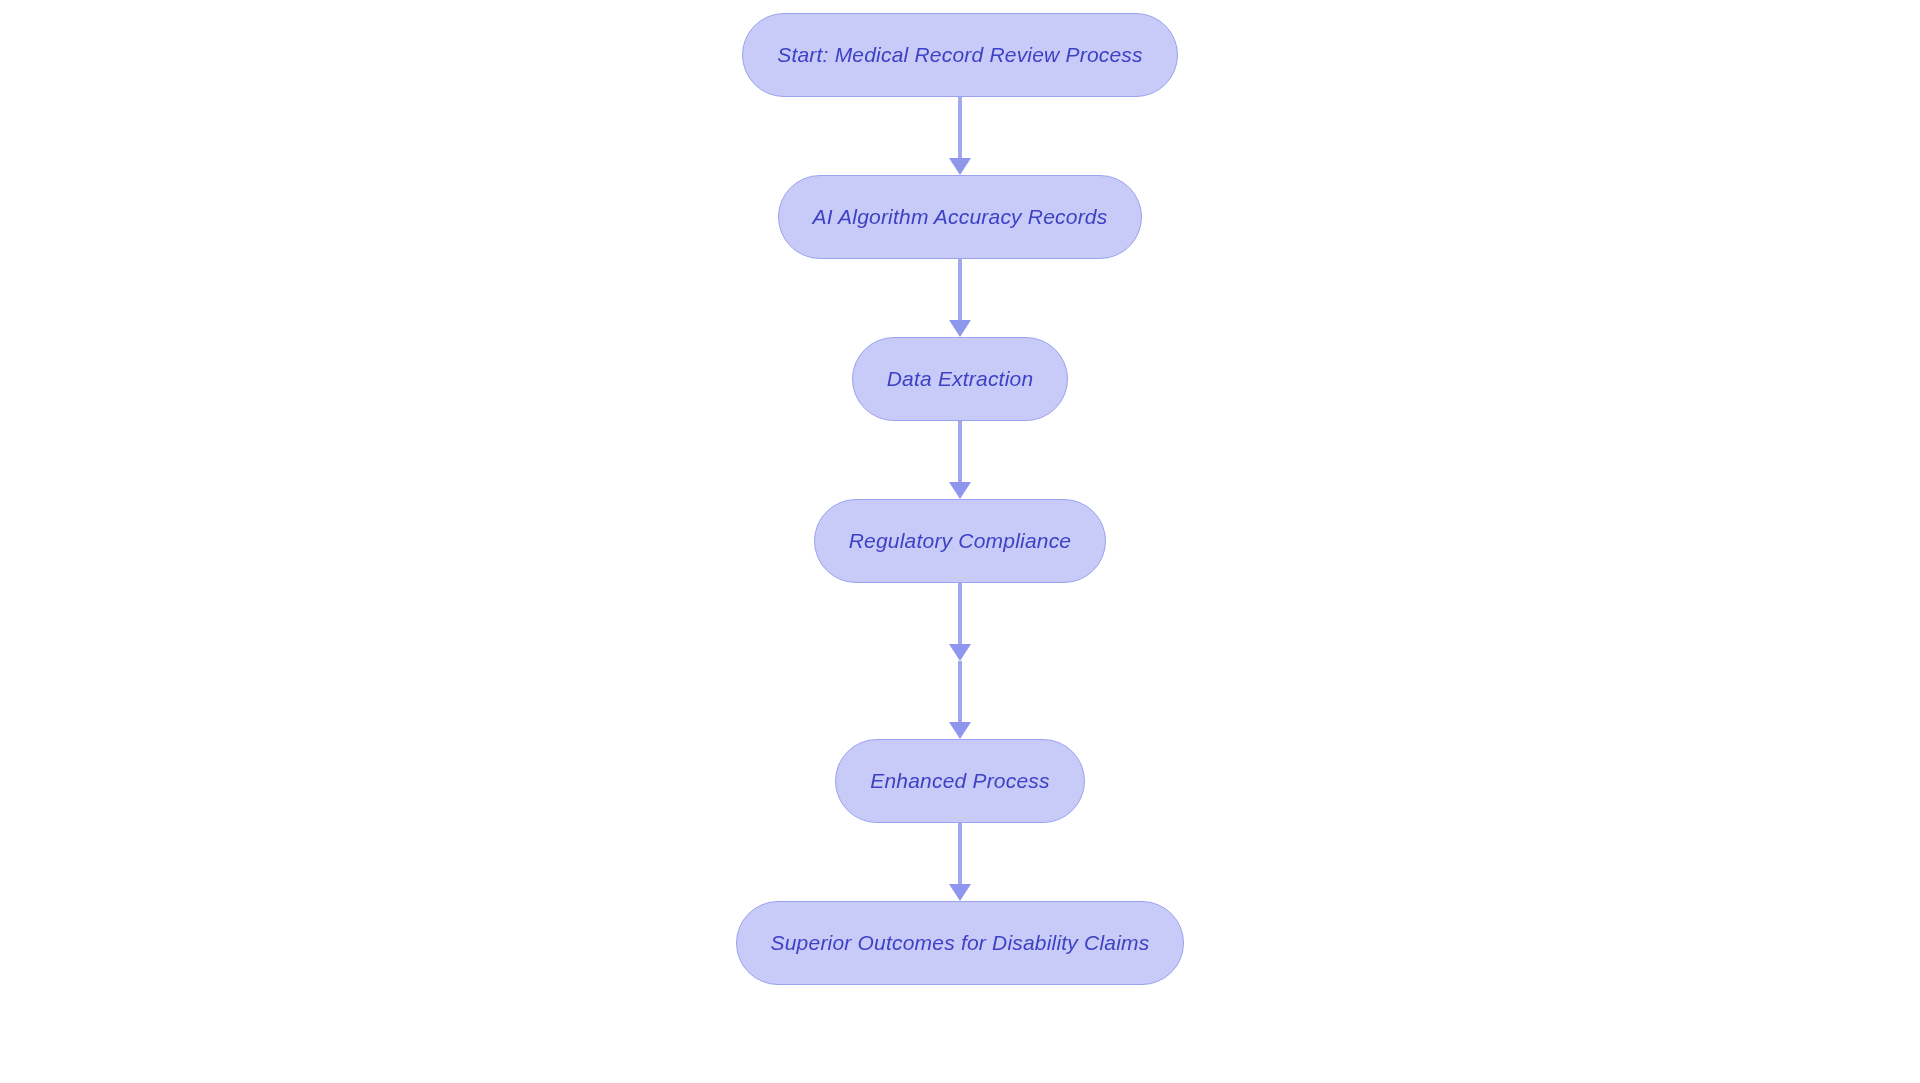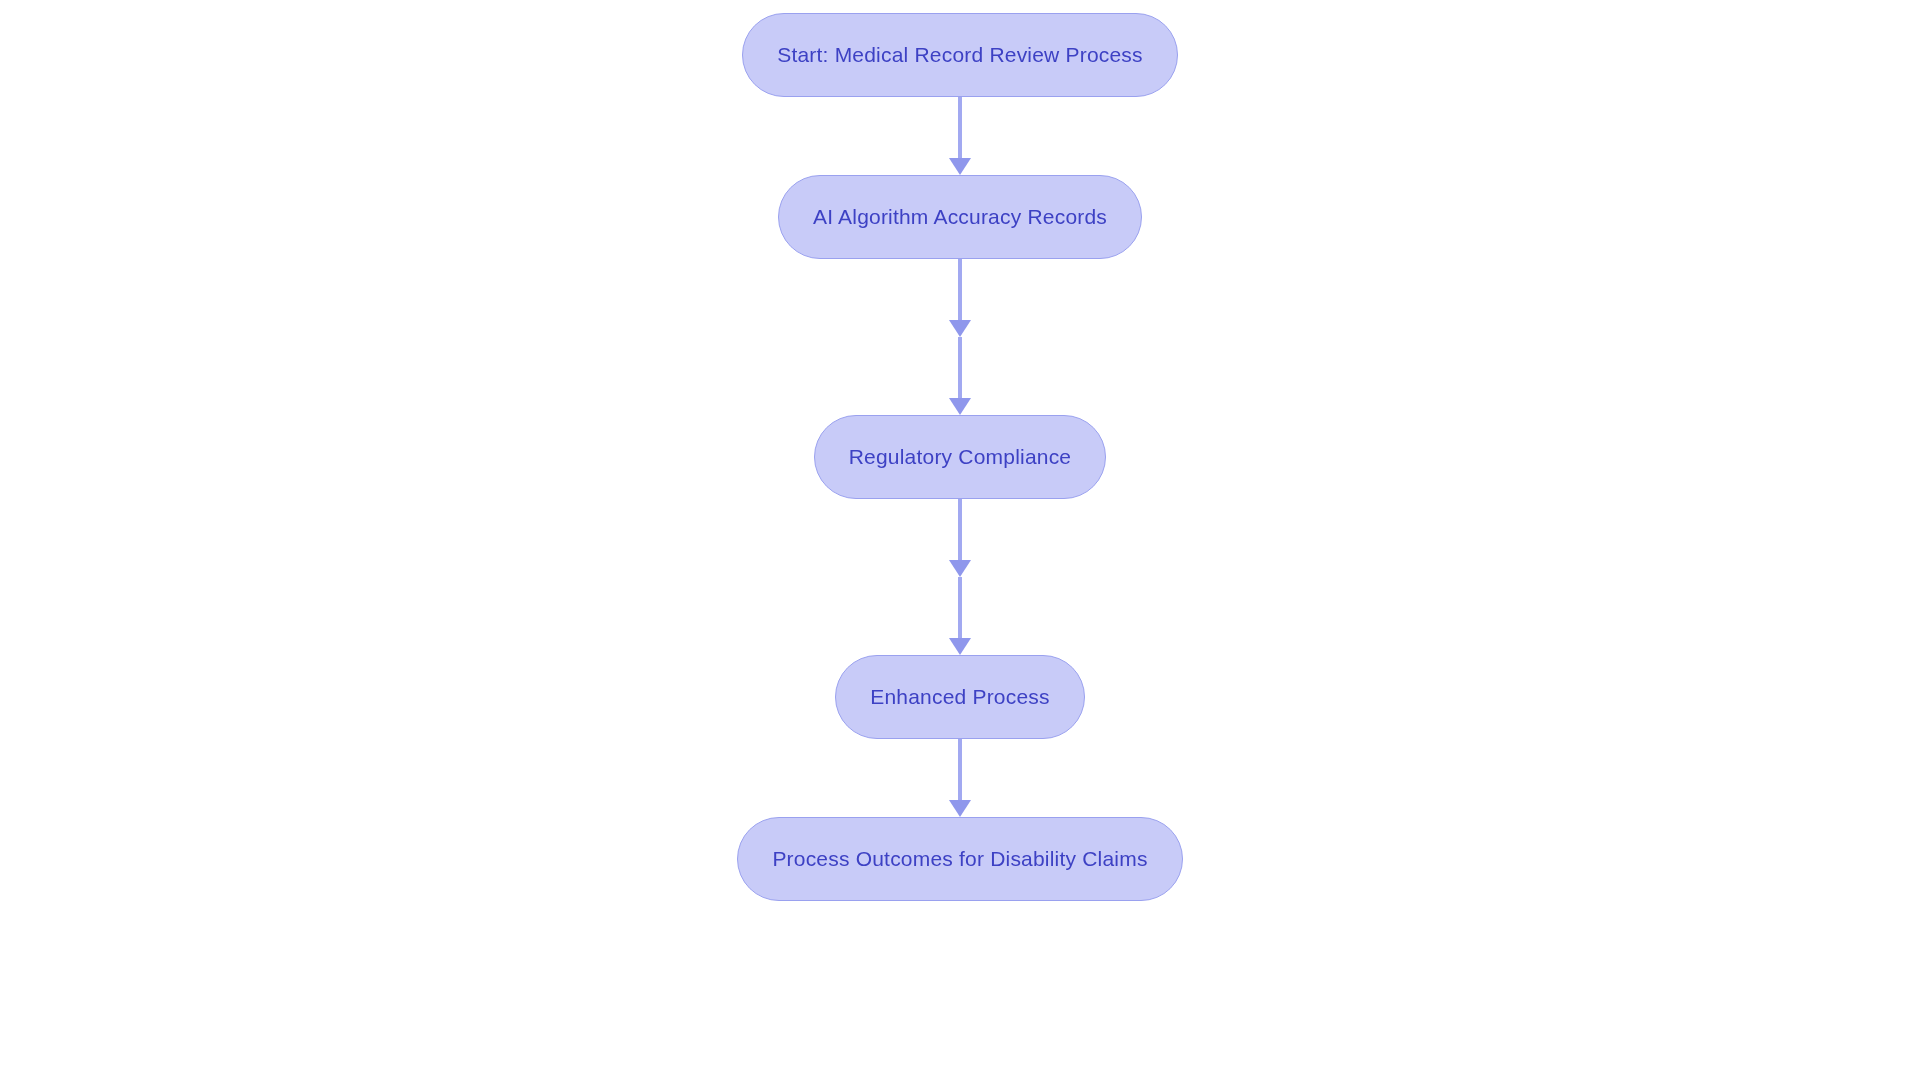--- a/index.html
+++ b/index.html
@@ -12,20 +12,21 @@
   }
   * { margin: 0; padding: 0; box-sizing: border-box; }
   html, body { background: var(--background); }
   .canvas {
     position: relative;
     width: 1920px;
     height: 1083px;
     background: var(--background);
     overflow: hidden;
     font-family: "Liberation Sans", "DejaVu Sans", sans-serif;
+    font-style: italic;
   }
   .flow {
     position: absolute;
     left: 0;
     top: 13px;
     width: 100%;
     display: flex;
     flex-direction: column;
     align-items: center;
   }
@@ -79,20 +80,23 @@
 
     <div class="node">
       <span>AI Algorithm Accuracy Records</span>
     </div>
 
     <div class="arrow">
       <div class="arrow-line"></div>
       <div class="arrow-head"></div>
     </div>
 
+    <div class="node">
+      <span>Data Extraction</span>
+    </div>
 
     <div class="arrow">
       <div class="arrow-line"></div>
       <div class="arrow-head"></div>
     </div>
 
     <div class="node">
       <span>Regulatory Compliance</span>
     </div>
 
@@ -110,17 +114,17 @@
     <div class="node">
       <span>Enhanced Process</span>
     </div>
 
     <div class="arrow">
       <div class="arrow-line"></div>
       <div class="arrow-head"></div>
     </div>
 
     <div class="node">
-      <span>Process Outcomes for Disability Claims</span>
+      <span>Superior Outcomes for Disability Claims</span>
     </div>
 
   </div>
 </div>
 
 </body></html>

